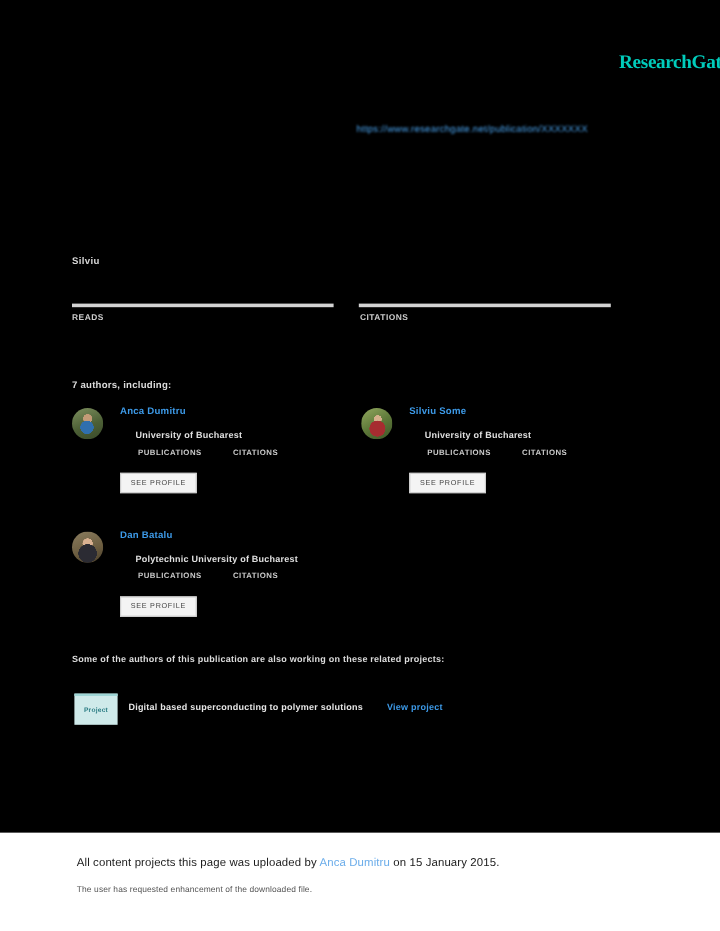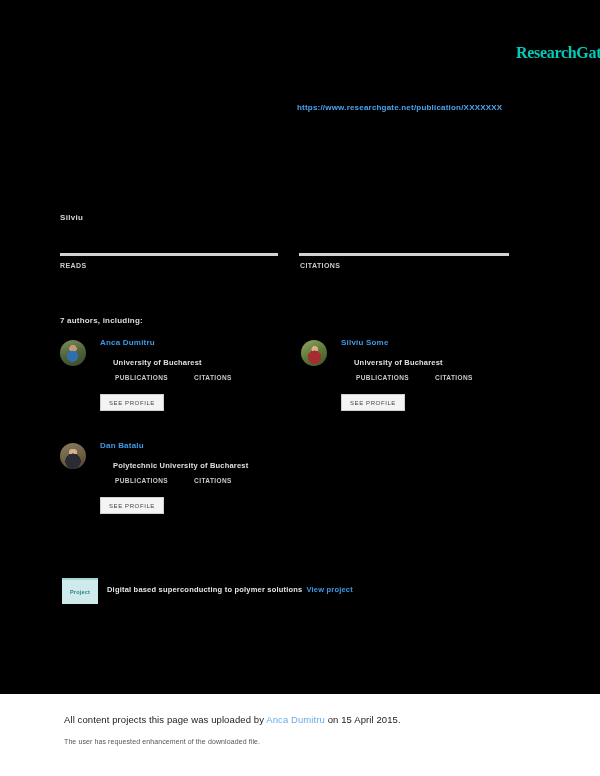--- a/index.html
+++ b/index.html
@@ -39,21 +39,21 @@
     font-family: "Liberation Serif", serif;
     white-space: nowrap;
   }
 
   
   .rg-url {
     position: absolute;
     left: 297px;
     top: 103px;
     font-size: 8px;
-    font-weight: bold;
+    font-weight: normal;
     color: #4aa3ee;
     letter-spacing: 0.2px;
     white-space: nowrap;
     filter: blur(0.7px);
   }
 
   
   .kicker {
     position: absolute;
     left: 60px;
@@ -238,21 +238,21 @@
     top: 7px;
     font-size: 7.5px;
     font-weight: bold;
     color: #e6e6e6;
     letter-spacing: 0.2px;
     filter: blur(0.6px);
     white-space: nowrap;
   }
   .project-link {
     color: #3d9ae8;
-    margin-left: 4px;
+    margin-left: 20px;
   }
 
   
   .footer {
     position: absolute;
     left: 0;
     top: 694px;
     width: 600px;
     height: 82px;
     background: #ffffff;
@@ -326,30 +326,31 @@
         <span class="av-inner"></span>
       </div>
     <div class="author-name">Dan Batalu</div>
     <div class="author-affil">Polytechnic University of Bucharest</div>
     <div class="author-stats">
       <span>PUBLICATIONS</span><span class="gap"></span><span>CITATIONS</span>
     </div>
     <div class="see-profile">SEE PROFILE</div>
   </div>
 
+  <div class="projects-heading">Some of the authors of this publication are also working on these related projects:</div>
 
   <div class="project-row">
     <div class="project-icon">
       <span class="pi-label">Project</span>
     </div>
     <div class="project-title">
       <span>Digital based superconducting to polymer solutions</span><span class="project-link">View project</span>
     </div>
   </div>
 
 </div>
 
 <div class="footer">
   <div class="footer-line-1">
-    <span>All content projects this page was uploaded by </span><span class="uploader">Anca Dumitru</span><span> on 15 April 2015.</span>
+    <span>All content projects this page was uploaded by </span><span class="uploader">Anca Dumitru</span><span> on 15 January 2015.</span>
   </div>
   <div class="footer-line-2">The user has requested enhancement of the downloaded file.</div>
 </div>
 
 </body></html>

